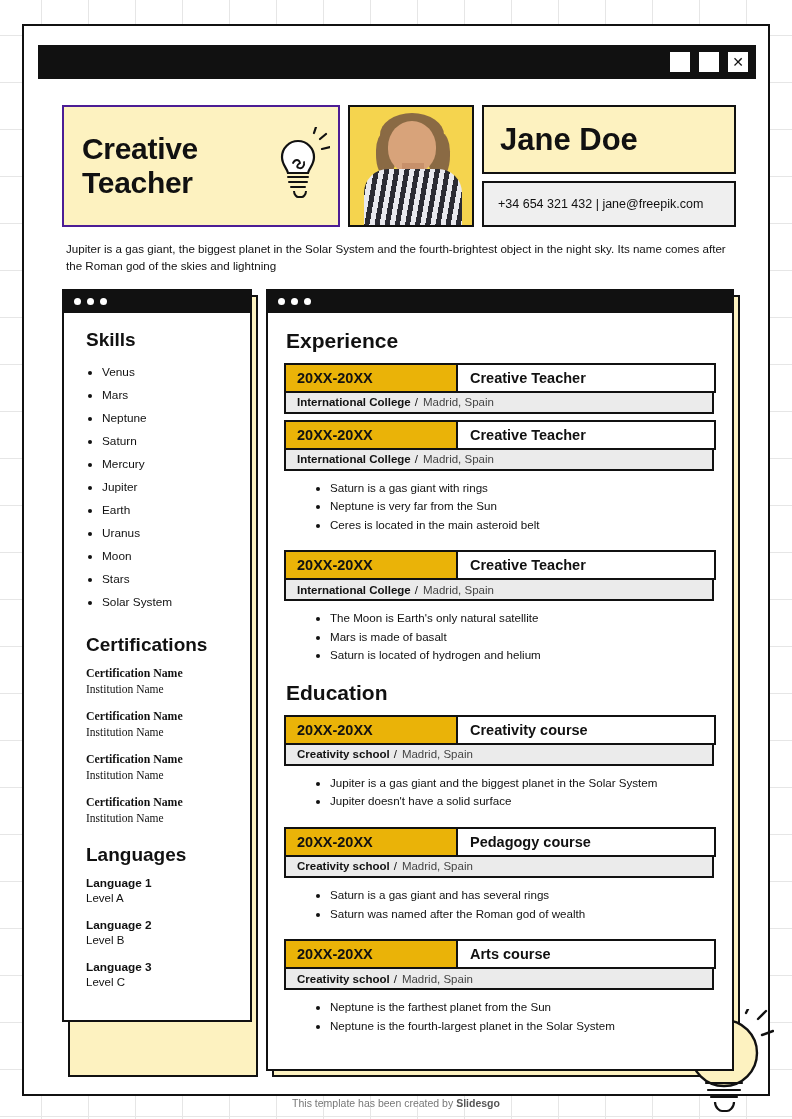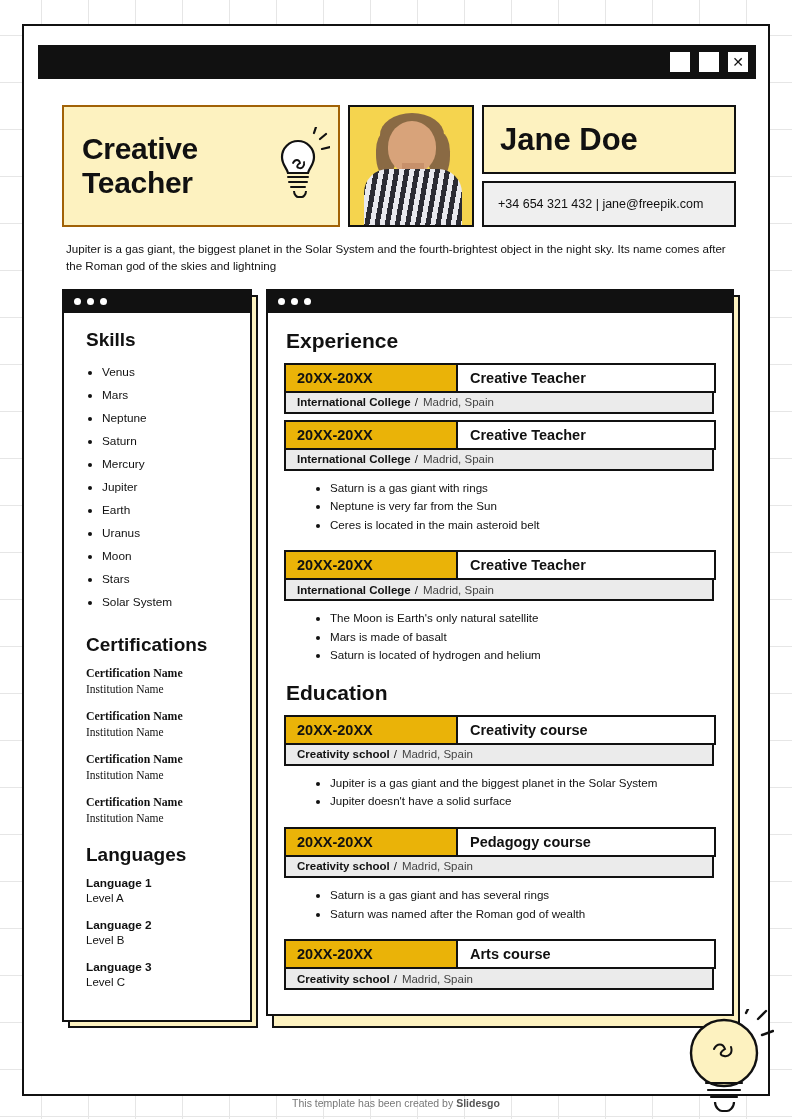--- a/index.html
+++ b/index.html
@@ -43,21 +43,21 @@
   }
   .content {
     position:absolute; left:14px; top:53px; right:14px; bottom:14px;
   }
   
   .header-row {
     display:flex; gap:8px; margin: 26px 18px 0 24px;
   }
   .title-card {
     width: 278px; height: 122px;
-    background:#fdf2c0; border:2px solid #a16207;
+    background:#fdf2c0; border:2px solid #4c1d95;
     position:relative;
     display:flex; align-items:center;
   }
   .title-card h1 {
     margin:0 0 0 18px;
     font-size:30px; line-height:1.12; font-weight:bold; color:#111;
     letter-spacing:-0.3px;
   }
   .bulb-head {
     position:absolute; right:8px; top:20px; width:58px; height:76px;
@@ -377,20 +377,24 @@
             <div class="entry">
               <div class="entry-top">
                 <div class="entry-date">20XX-20XX</div>
                 <div class="entry-role">Arts course</div>
               </div>
               <div class="entry-sub">
                 <b>Creativity school</b>
                 <span class="sep">/</span>
                 <span>Madrid, Spain</span>
               </div>
+              <ul class="bullets">
+                <li>Neptune is the farthest planet from the Sun</li>
+                <li>Neptune is the fourth-largest planet in the Solar System</li>
+              </ul>
             </div>
 
           </div>
         </div>
       </div>
 
     </div>
   </div>
 </div>
 

